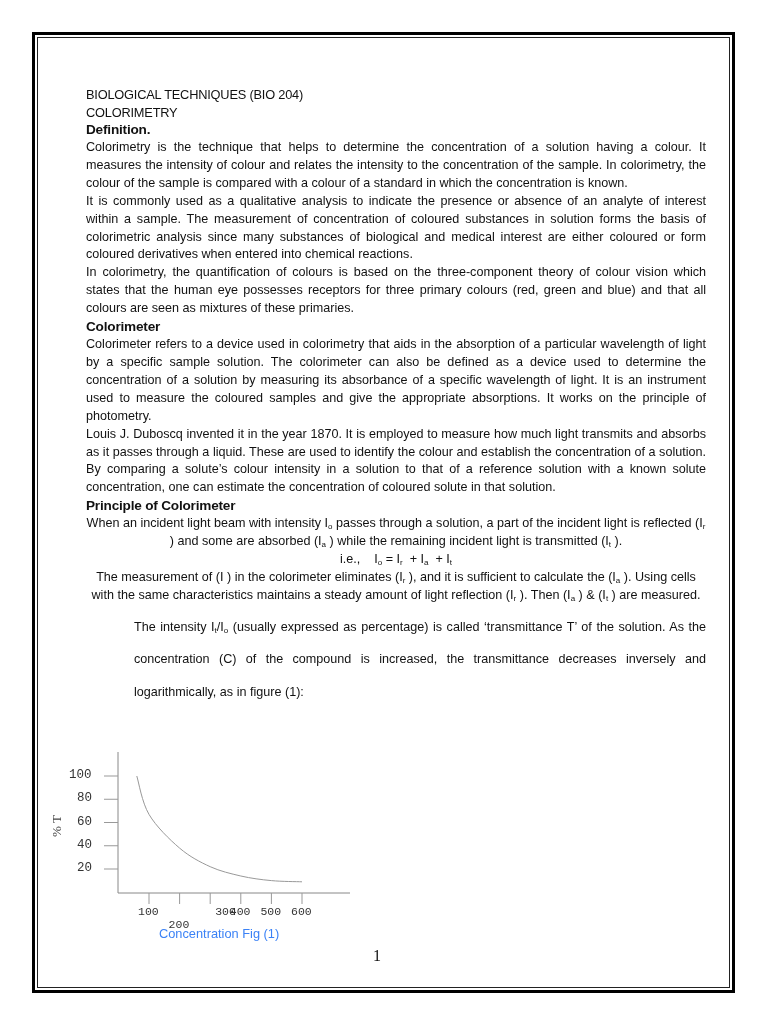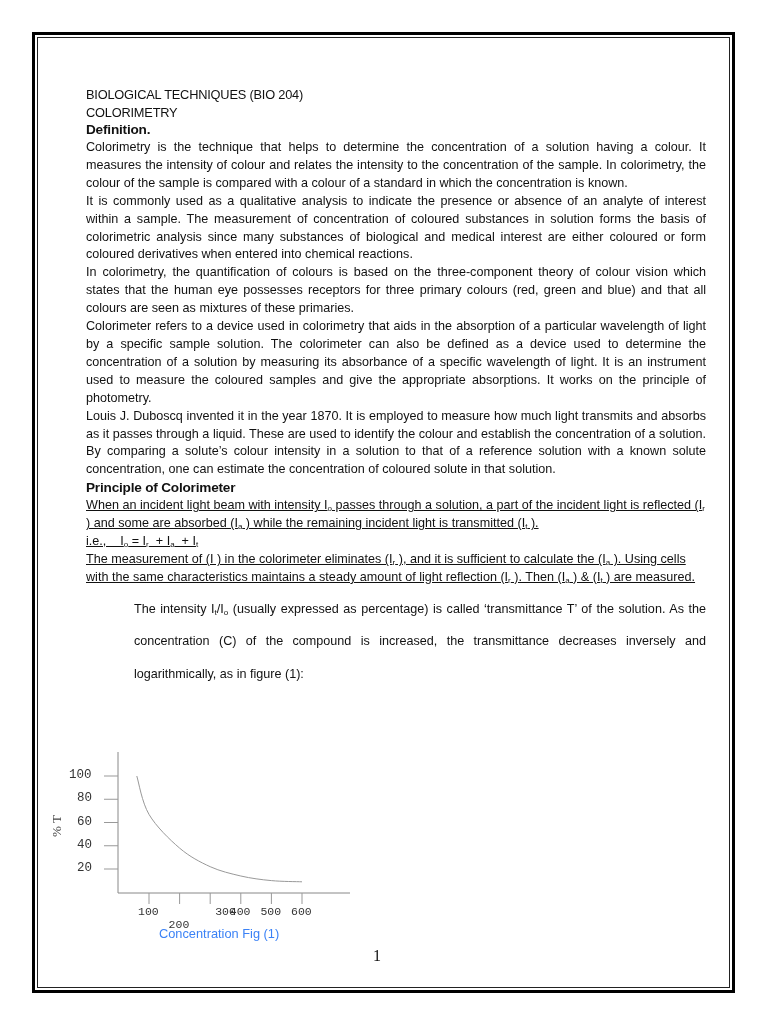--- a/index.html
+++ b/index.html
@@ -50,21 +50,21 @@
     .h-sect {
       font-weight: bold;
       font-size: 13.6px;
       line-height: 18px;
       letter-spacing: -0.2px;
     }
     .para {
       text-align: justify;
       margin: 0;
     }
-    .para.left { text-align: left; text-decoration: underline; }
+    .para.left { text-align: center; }
     .spaced {
       line-height: 32.5px;
       margin-top: 6px;
       margin-left: 48px;
     }
     sub {
       font-size: 8px;
       vertical-align: -2px;
       line-height: 0;
     }
@@ -121,20 +121,21 @@
 
 <div class="content">
   <div class="h-title">BIOLOGICAL TECHNIQUES (BIO 204)</div>
   <div class="h-sub">COLORIMETRY</div>
 
   <div class="h-sect">Definition.</div>
   <p class="para">Colorimetry is the technique that helps to determine the concentration of a solution having a colour. It measures the intensity of colour and relates the intensity to the concentration of the sample. In colorimetry, the colour of the sample is compared with a colour of a standard in which the concentration is known.</p>
   <p class="para">It is commonly used as a qualitative analysis to indicate the presence or absence of an analyte of interest within a sample. The measurement of concentration of coloured substances in solution forms the basis of colorimetric analysis since many substances of biological and medical interest are either coloured or form coloured derivatives when entered into chemical reactions.</p>
   <p class="para">In colorimetry, the quantification of colours is based on the three-component theory of colour vision which states that the human eye possesses receptors for three primary colours (red, green and blue) and that all colours are seen as mixtures of these primaries.</p>
 
+  <div class="h-sect">Colorimeter</div>
   <p class="para">Colorimeter refers to a device used in colorimetry that aids in the absorption of a particular wavelength of light by a specific sample solution. The colorimeter can also be defined as a device used to determine the concentration of a solution by measuring its absorbance of a specific wavelength of light. It is an instrument used to measure the coloured samples and give the appropriate absorptions. It works on the principle of photometry.</p>
   <p class="para">Louis J. Duboscq invented it in the year 1870. It is employed to measure how much light transmits and absorbs as it passes through a liquid. These are used to identify the colour and establish the concentration of a solution. By comparing a solute’s colour intensity in a solution to that of a reference solution with a known solute concentration, one can estimate the concentration of coloured solute in that solution.</p>
 
   <div class="h-sect">Principle of Colorimeter</div>
   <p class="para left"><span>When an incident light beam with intensity I</span><sub>o</sub><span> passes through a solution, a part of the incident light is reflected (I</span><sub>r</sub><span> ) and some are absorbed (I</span><sub>a</sub><span> ) while the remaining incident light is transmitted (I</span><sub>t</sub><span> ).</span></p>
 
   <p class="para left eq"><span>i.e.,    I</span><sub>o</sub><span> = I</span><sub>r</sub><span>  + I</span><sub>a</sub><span>  + I</span><sub>t</sub></p>
 
   <p class="para left"><span>The measurement of (I ) in the colorimeter eliminates (I</span><sub>r</sub><span> ), and it is sufficient to calculate the (I</span><sub>a</sub><span> ). Using cells with the same characteristics maintains a steady amount of light reflection (I</span><sub>r</sub><span> ).  Then (I</span><sub>a</sub><span> ) &amp; (I</span><sub>t</sub><span> ) are measured.</span></p>
 

